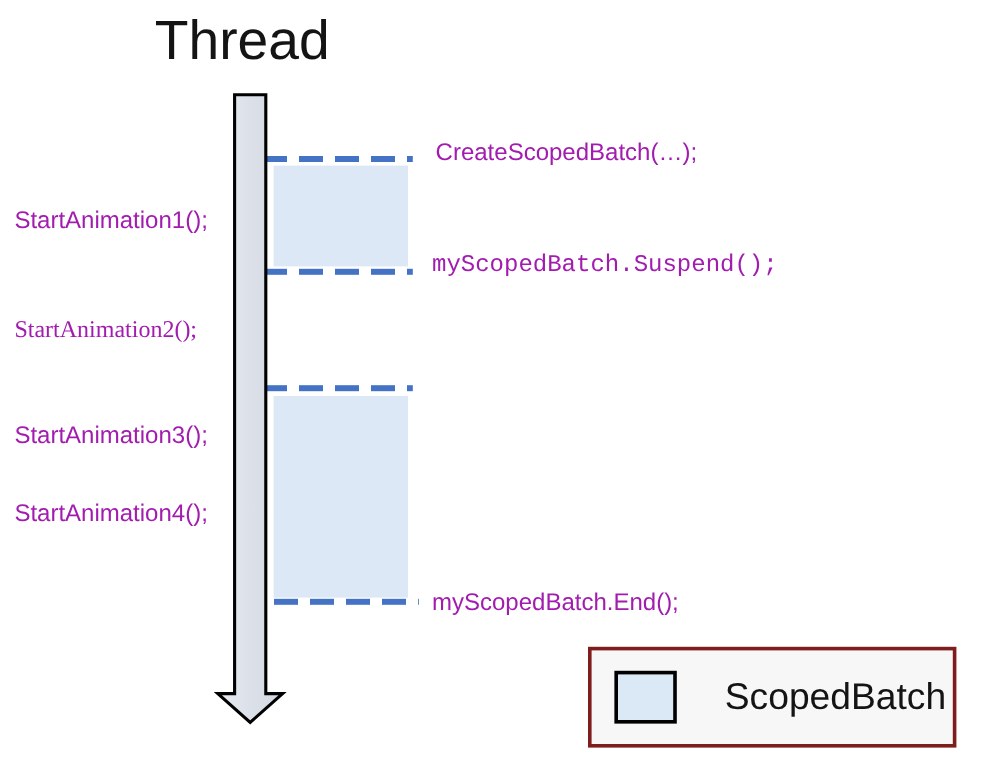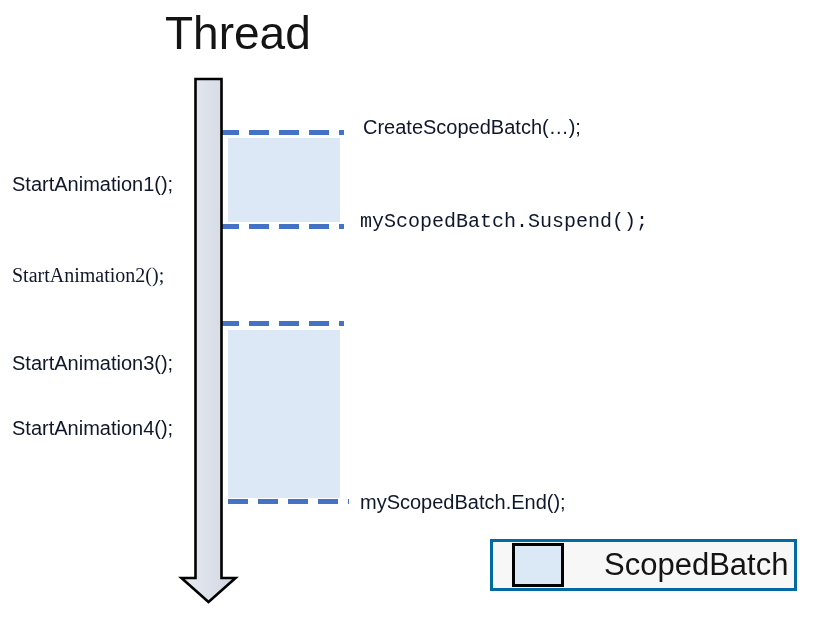--- a/index.html
+++ b/index.html
@@ -7,21 +7,21 @@
     width:826px;height:637px;position:relative;overflow:hidden;
     background:#ffffff;
     font-family:"Liberation Sans", sans-serif;
     color:#111111;
   }
   .canvas{position:absolute;inset:0;}
 
   .title{
     position:absolute;left:129px;top:6px;
     font-size:46px;line-height:55px;color:#141414;
-    letter-spacing:0px;white-space:nowrap;margin-left:36px;
+    letter-spacing:0px;white-space:nowrap;
   }
 
   
   .batch-region{
     position:absolute;left:228px;width:112px;
     background:#dce8f6;z-index:1;
   }
   .region-1{top:138px;height:84px;}
   .region-2{top:330px;height:168px;}
 
@@ -34,35 +34,35 @@
   .dash-suspend{left:219px;top:224px;width:125px;}
   .dash-resume {left:219px;top:321px;width:125px;}
   .dash-end    {left:228px;top:499px;width:121px;}
 
   
   .arrow-svg{position:absolute;left:178px;top:74px;z-index:3;}
 
   
   .lbl{
     position:absolute;font-size:20px;line-height:24px;
-    white-space:nowrap;color:#0f172a;z-index:4;
+    white-space:nowrap;color:#a21caf;z-index:4;
   }
   .lbl-left-1{left:12px;top:161px;margin-top:11px;}
   .lbl-left-2{left:12px;top:263px;font-family:Liberation Serif, serif;}
   .lbl-left-3{left:12px;top:351px;}
   .lbl-left-4{left:12px;top:416px;}
   .lbl-right-1{left:363px;top:115px;}
   .lbl-right-2{left:360px;top:210px;font-family:Liberation Mono, monospace;}
   .lbl-right-3{left:366px;top:308px;}
   .lbl-right-4{left:360px;top:490px;}
 
   
   .legend{
-    position:absolute;left:490px;top:539px;width:307px;height:52px;
-    box-sizing:border-box;border:3px solid #0369a1;background:#f7f7f7;
+    position:absolute;left:490px;top:539px;width:307px;height:84px;
+    box-sizing:border-box;border:3px solid #7f1d1d;background:#f7f7f7;
     display:flex;align-items:center;z-index:5;
   }
   .legend-swatch{
     width:46px;height:38px;margin-left:19px;
     border:3px solid #000000;background:#dbe9f7;
   }
   .legend-label{
     margin-left:40px;font-size:31px;color:#141414;white-space:nowrap;
   }
 </style>

